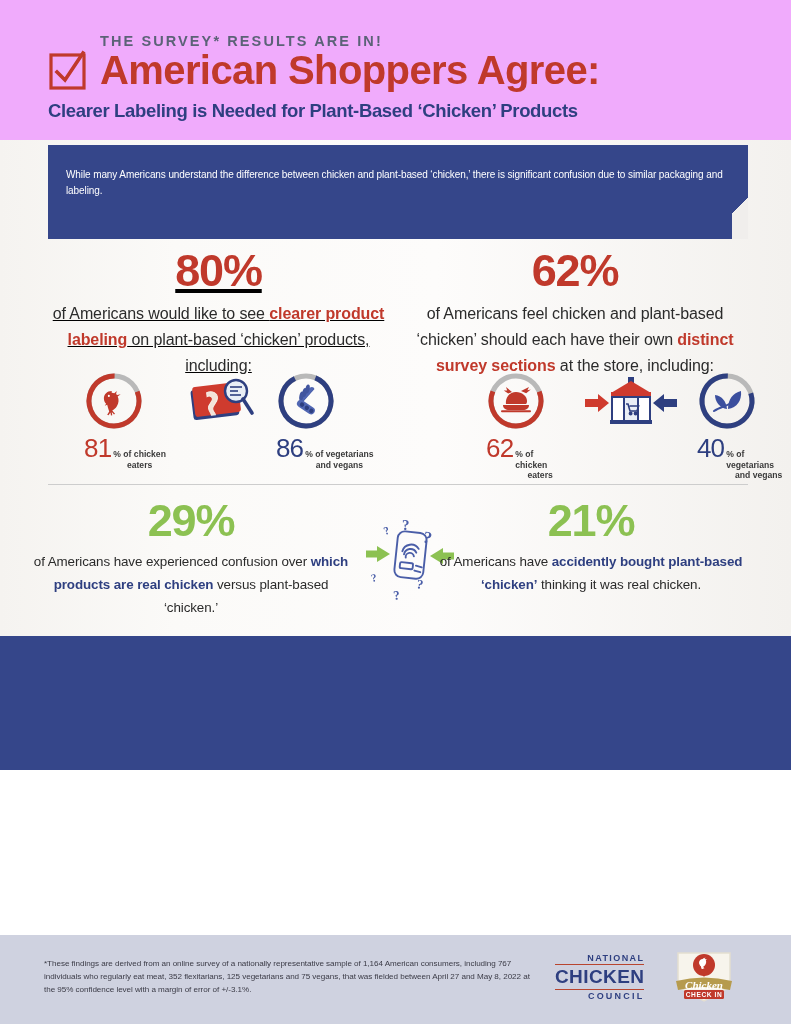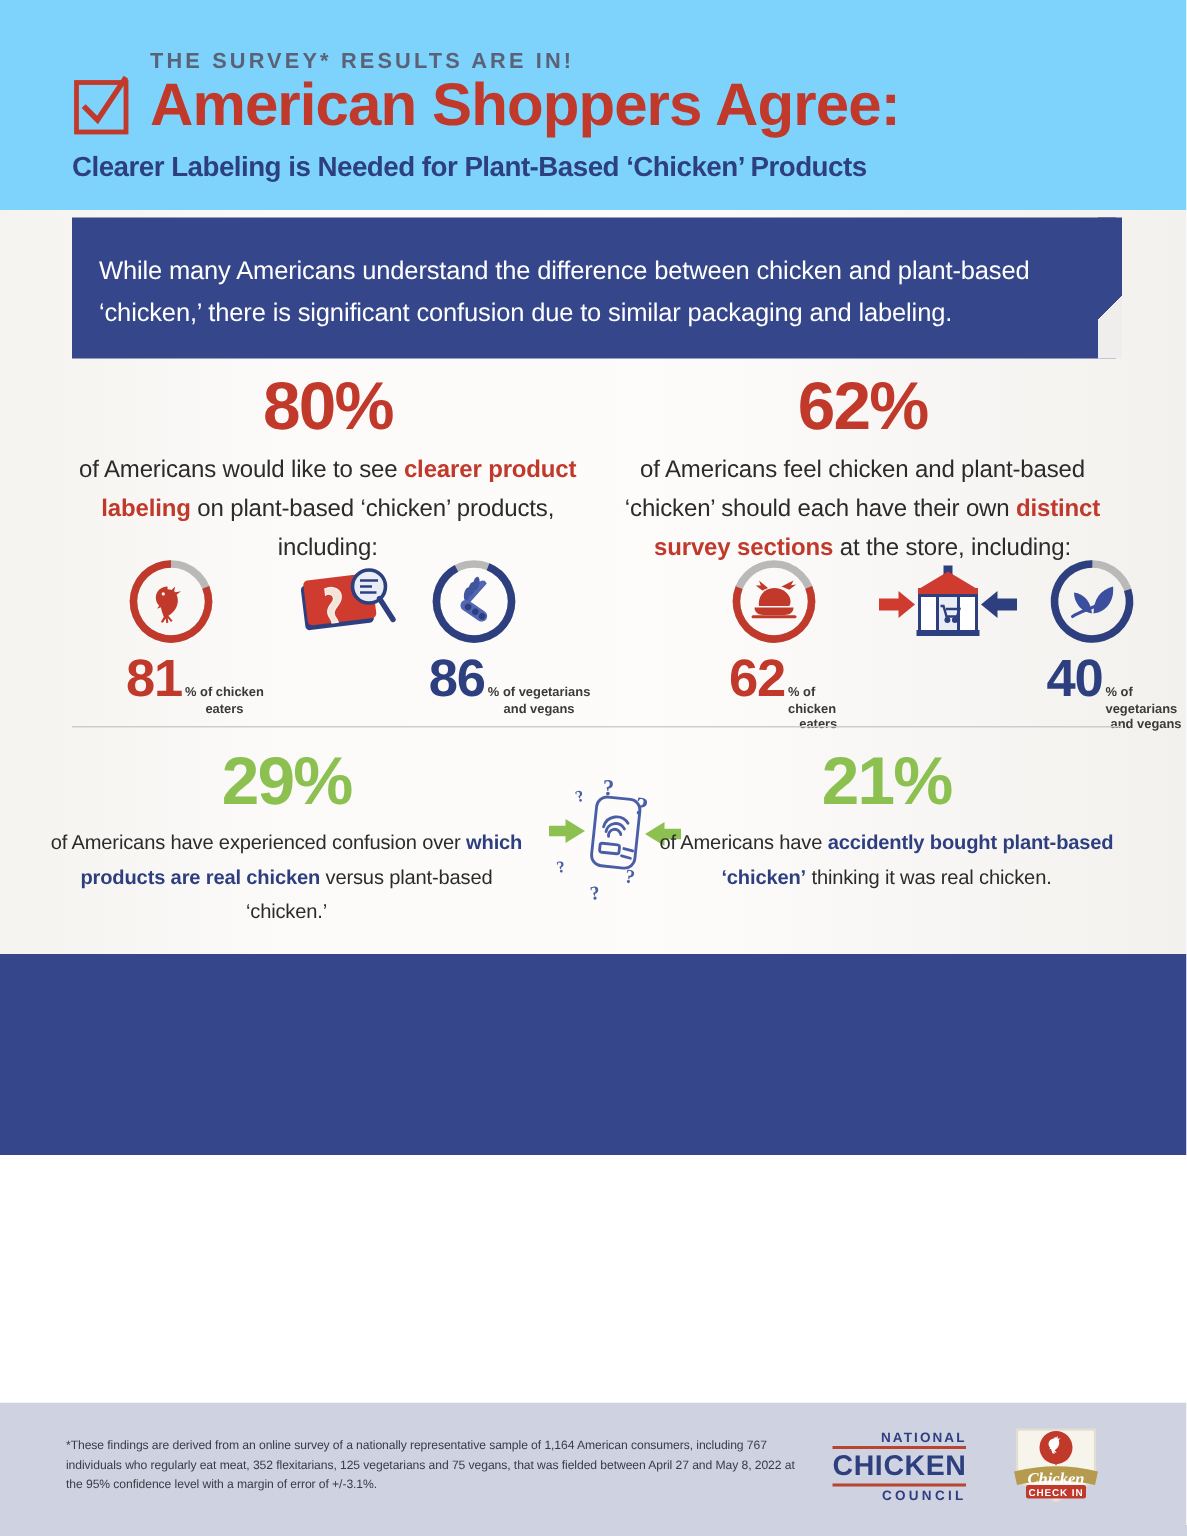--- a/index.html
+++ b/index.html
@@ -23,21 +23,21 @@
   .band-blue {
     position: absolute; left: 0; right: 0;
     background: #35468a;
   }
   .band-footer {
     position: absolute; left: 0; right: 0;
     background: #cfd2e0;
   }
 
   
-  .header { position: absolute; left: 0; top: 0; width: 791px; height: 140px; background:#7dd3fc; }
+  .header { position: absolute; left: 0; top: 0; width: 791px; height: 140px; background:#f0abfc; }
   .eyebrow {
     position: absolute; left: 100px; top: 33px;
     font-size: 14.5px; letter-spacing: 2.1px; font-weight: 700;
     color: #5b6277; font-family: "Liberation Sans", sans-serif;
   }
   .title-row { position: absolute; left: 48px; top: 50px; display: flex; align-items: center; }
   .checkbox-icon { width: 40px; height: 40px; margin-right: 12px; flex: 0 0 auto; }
   .main-title {
     font-size: 40px; font-weight: 700; color: #c0392b;
     letter-spacing: -0.6px; line-height: 1;
@@ -57,47 +57,47 @@
   .callout-body {
     position: absolute; left: 0; top: 0; width: 696px; height: 94px;
     background: #35468a;
   }
   .callout-fold {
     position: absolute; right: 0; top: 0; width: 16px; height: 94px;
     background: linear-gradient(135deg,#35468a 0 62%, #f0eeec 62% 100%);
   }
   .callout-text {
     position: absolute; left: 18px; top: 22px; width: 668px;
-    color: #ffffff; font-size: 17px; line-height: 1.62; font-weight: 400;
+    color: #ffffff; font-size: 10px; line-height: 1.62; font-weight: 400;
     letter-spacing: -0.1px;
   }
 
   
   .stat-col { position: absolute; top: 248px; width: 345px; text-align: center; }
-  .stat-col.left  { left: 46px; }
+  .stat-col.left  { left: 46px; text-decoration: underline; }
   .stat-col.right { left: 400px; width: 350px; }
   .big-pct {
     font-size: 45px; font-weight: 700; color: #c0392b; line-height: 1.02;
     letter-spacing: -1.2px;
   }
   .stat-desc {
     margin-top: 7px; font-size: 16px; color: #2b2b2b; line-height: 1.62;
     letter-spacing: -0.1px;
   }
   .stat-desc b { color: #c0392b; font-weight: 700; }
 
   
   .icon-group { position: absolute; display: flex; align-items: flex-start; }
   .icon-item { text-align: center; }
   .donut { display: block; }
   .pct-line {
     display: flex; align-items: baseline; justify-content: center;
     margin-top: 4px; gap: 2px;
   }
-  .pct-num { font-size: 35px; font-weight: 700; line-height: 1; letter-spacing: -0.8px; }
+  .pct-num { font-size: 26px; font-weight: 400; line-height: 1; letter-spacing: -0.8px; }
   .pct-num.red  { color: #c0392b; }
   .pct-num.blue { color: #2e3f80; }
   .pct-sub { font-size: 8.6px; color: #3a3a3a; line-height: 1.25; text-align: left; font-weight: 600; }
   .pct-sub .l2 { display: block; text-align: center; }
   .mid-icon { flex: 0 0 auto; }
 
   
   .divider {
     position: absolute; left: 48px; top: 484px; width: 700px; height: 1px;
     background: #cdcdcd;

